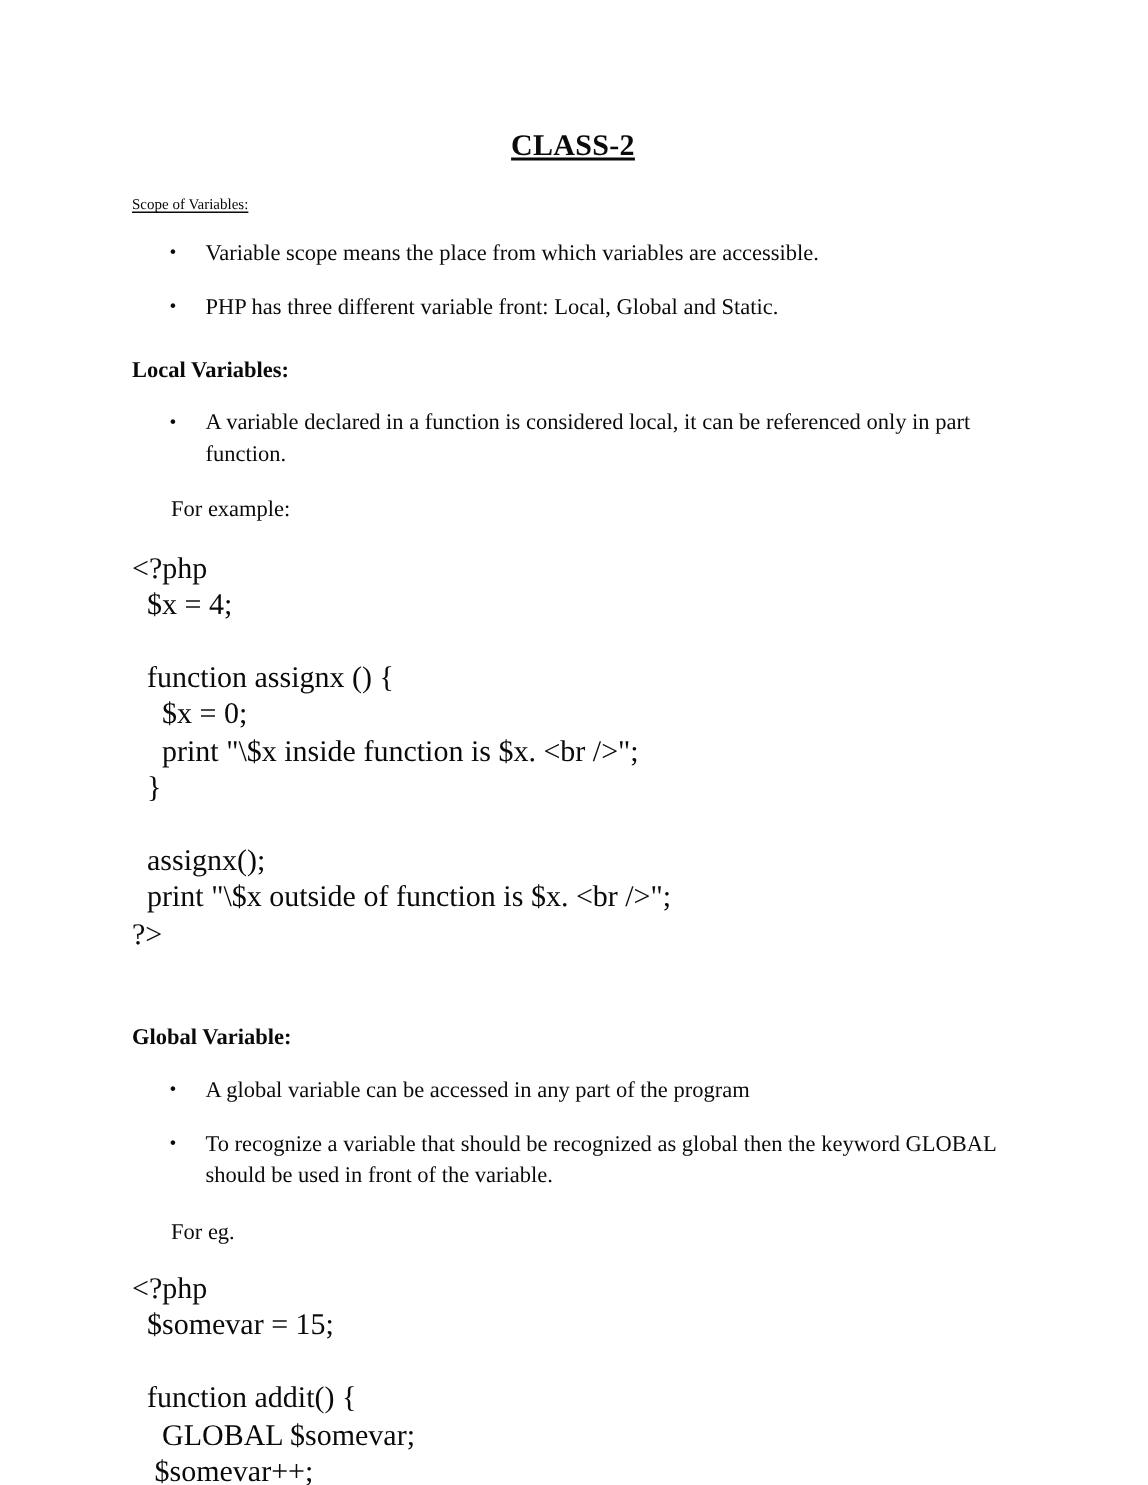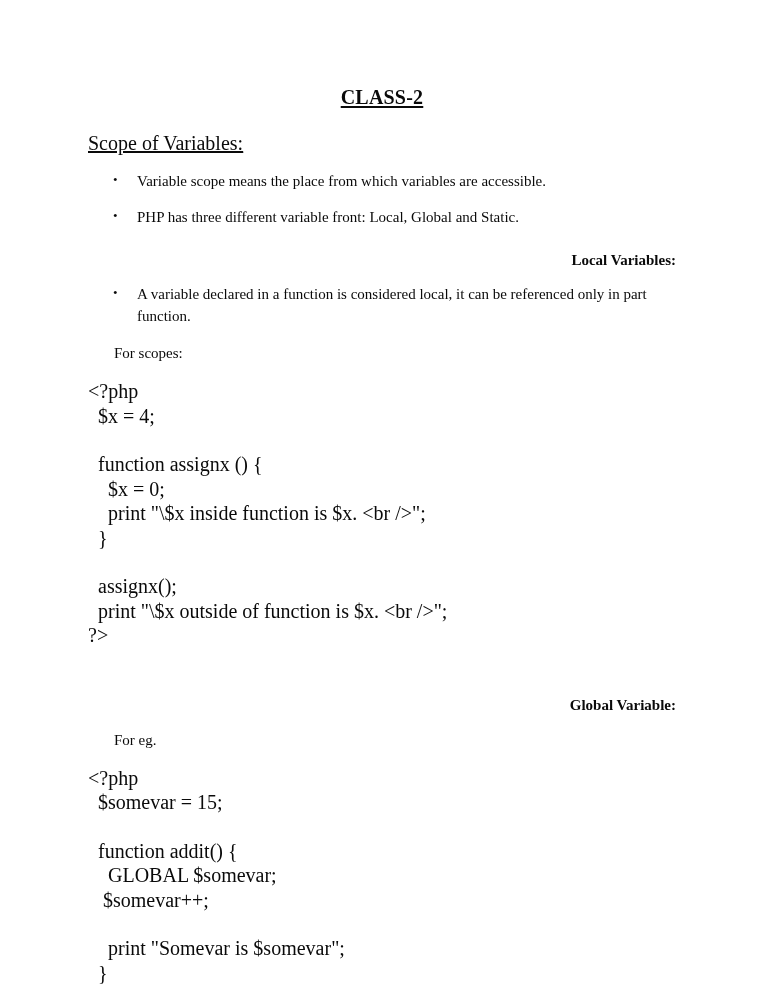--- a/index.html
+++ b/index.html
@@ -39,38 +39,36 @@
     line-height: 1.15;
   }
   .doc-title .u {
     text-decoration: underline;
     text-underline-offset: 2px;
     text-decoration-thickness: 1.5px;
   }
 
   
   .underline-heading {
-    font-size: 20px;
+    font-size: 10px;
     line-height: 1.25;
     margin: 0;
     padding-top: 22px;
-    text-decoration: underline;
   }
   .underline-heading span {
     text-decoration: underline;
     text-underline-offset: 2px;
     text-decoration-thickness: 1px;
   }
   .bold-heading {
     font-size: 15px;
     font-weight: bold;
     line-height: 1.25;
     margin: 0;
     padding-top: 22px;
-    text-align: right;
   }
 
   
   ul.bullets {
     list-style: none;
     margin: 0;
     padding: 0;
   }
   ul.bullets li {
     position: relative;
@@ -123,38 +121,42 @@
       <li>Variable scope means the place from which variables are accessible.</li>
       <li>PHP has three different variable front: Local, Global and Static.</li>
     </ul>
 
     <p class="bold-heading">Local Variables:</p>
 
     <ul class="bullets">
       <li>A variable declared in a function is considered local, it can be referenced only in part function.</li>
     </ul>
 
-    <p class="indent-line">For scopes:</p>
+    <p class="indent-line">For example:</p>
 
     <pre class="code-block">&lt;?php
   $x = 4;
 
   function assignx () {
     $x = 0;
     print "\$x inside function is $x. &lt;br /&gt;";
   }
 
   assignx();
   print "\$x outside of function is $x. &lt;br /&gt;";
 ?&gt;</pre>
 
     <div class="spacer-md"></div>
 
     <p class="bold-heading">Global Variable:</p>
 
+    <ul class="bullets">
+      <li>A global variable can be accessed in any part of the program</li>
+      <li>To recognize a variable that should be recognized as global then the keyword GLOBAL should be used in front of the variable.</li>
+    </ul>
 
     <p class="indent-line">For eg.</p>
 
     <pre class="code-block tight">&lt;?php
   $somevar = 15;
 
   function addit() {
     GLOBAL $somevar;
    $somevar++;
 

